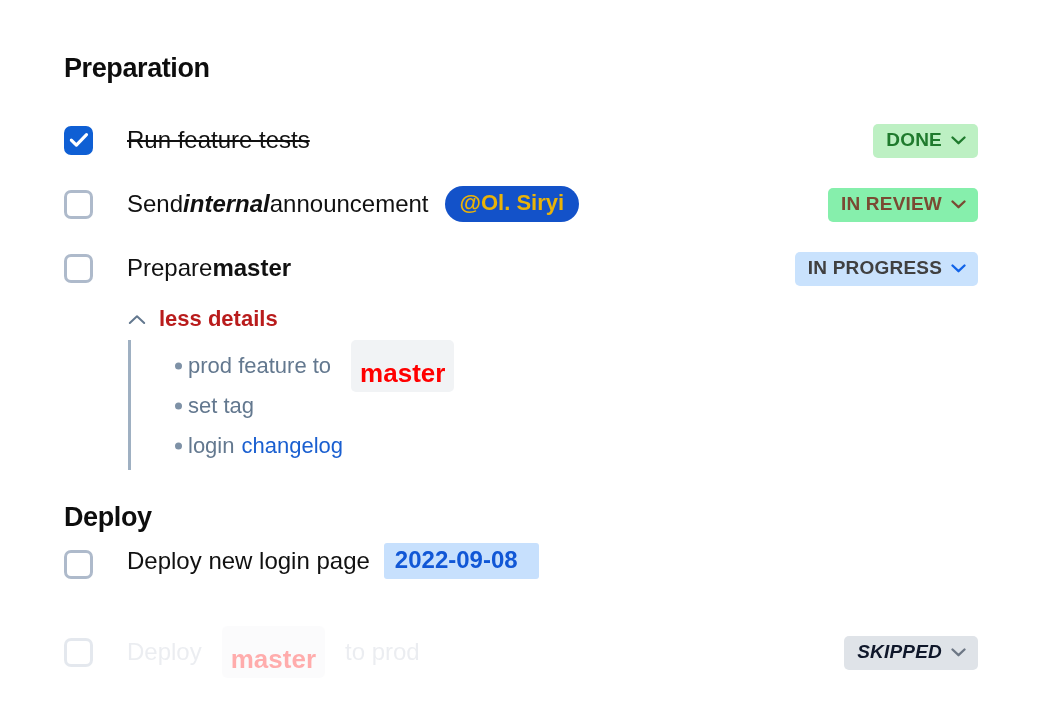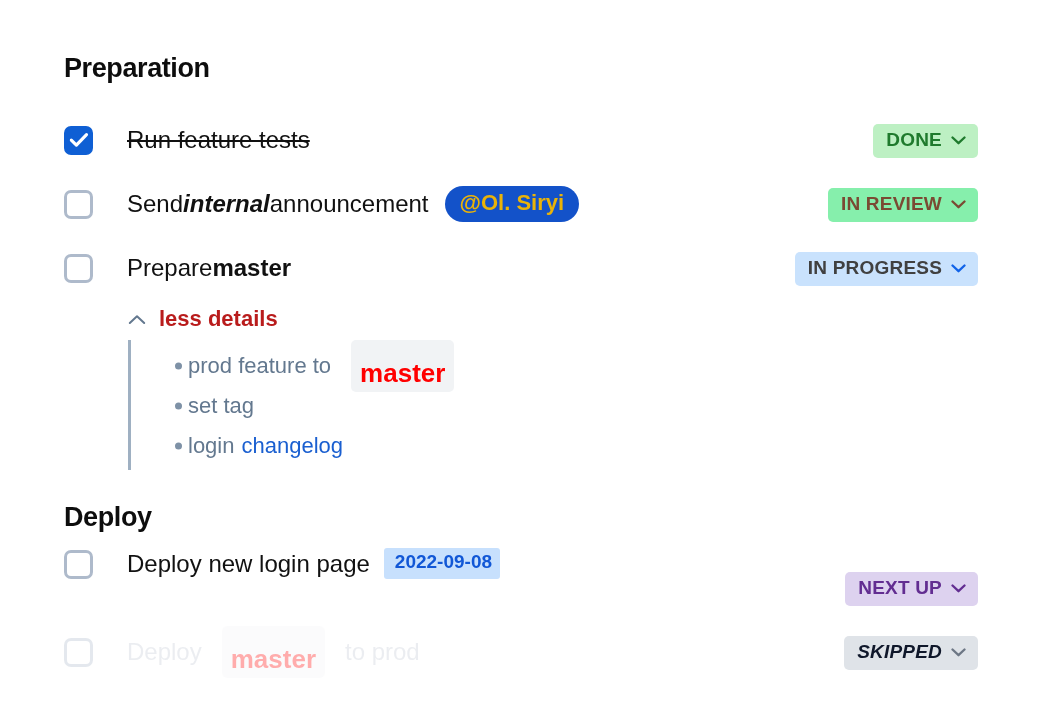--- a/index.html
+++ b/index.html
@@ -108,22 +108,22 @@
     line-height: 1.15;
     margin: 0 20px;
   }
   .code-chip.soft { background: #f5f5f7; }
   .date-chip {
     display: inline-block;
     margin-left: 14px;
     background: #c7e0fd;
     color: #1157d6;
     font-weight: bold;
-    font-size: 19px;
-    padding: 4px 8px 6px 11px;
+    font-size: 24px;
+    padding: 4px 21px 6px 11px;
     border-radius: 3px;
     line-height: 1.1;
   }
   .link {
     color: #1a5fd0;
     margin-left: 7px;
     cursor: pointer;
   }
 
   
@@ -278,28 +278,20 @@
 
   <div class="section-title deploy">Deploy</div>
 
   <div class="task-row r4">
     <div class="checkbox unchecked"></div>
     <div class="task-label">
       <span>Deploy new login page</span>
       <span class="date-chip">2022-09-08</span>
     </div>
   </div>
-  <div class="badge b-next">
-    <span>NEXT UP</span>
-    <span class="chev">
-      <svg width="15" height="9" viewBox="0 0 15 9">
-          <path d="M1.5 1.5 L7.5 7.2 L13.5 1.5" fill="none" stroke="#622d91" stroke-width="2.3" stroke-linecap="round" stroke-linejoin="round"></path>
-        </svg>
-    </span>
-  </div>
 
   <div class="task-row r5 dimmed">
     <div class="checkbox unchecked"></div>
     <div class="task-label muted">
       <span>Deploy </span>
         <span class="code-chip soft">master</span>
         <span> to prod</span>
     </div>
   </div>
   <div class="badge b-skipped">

